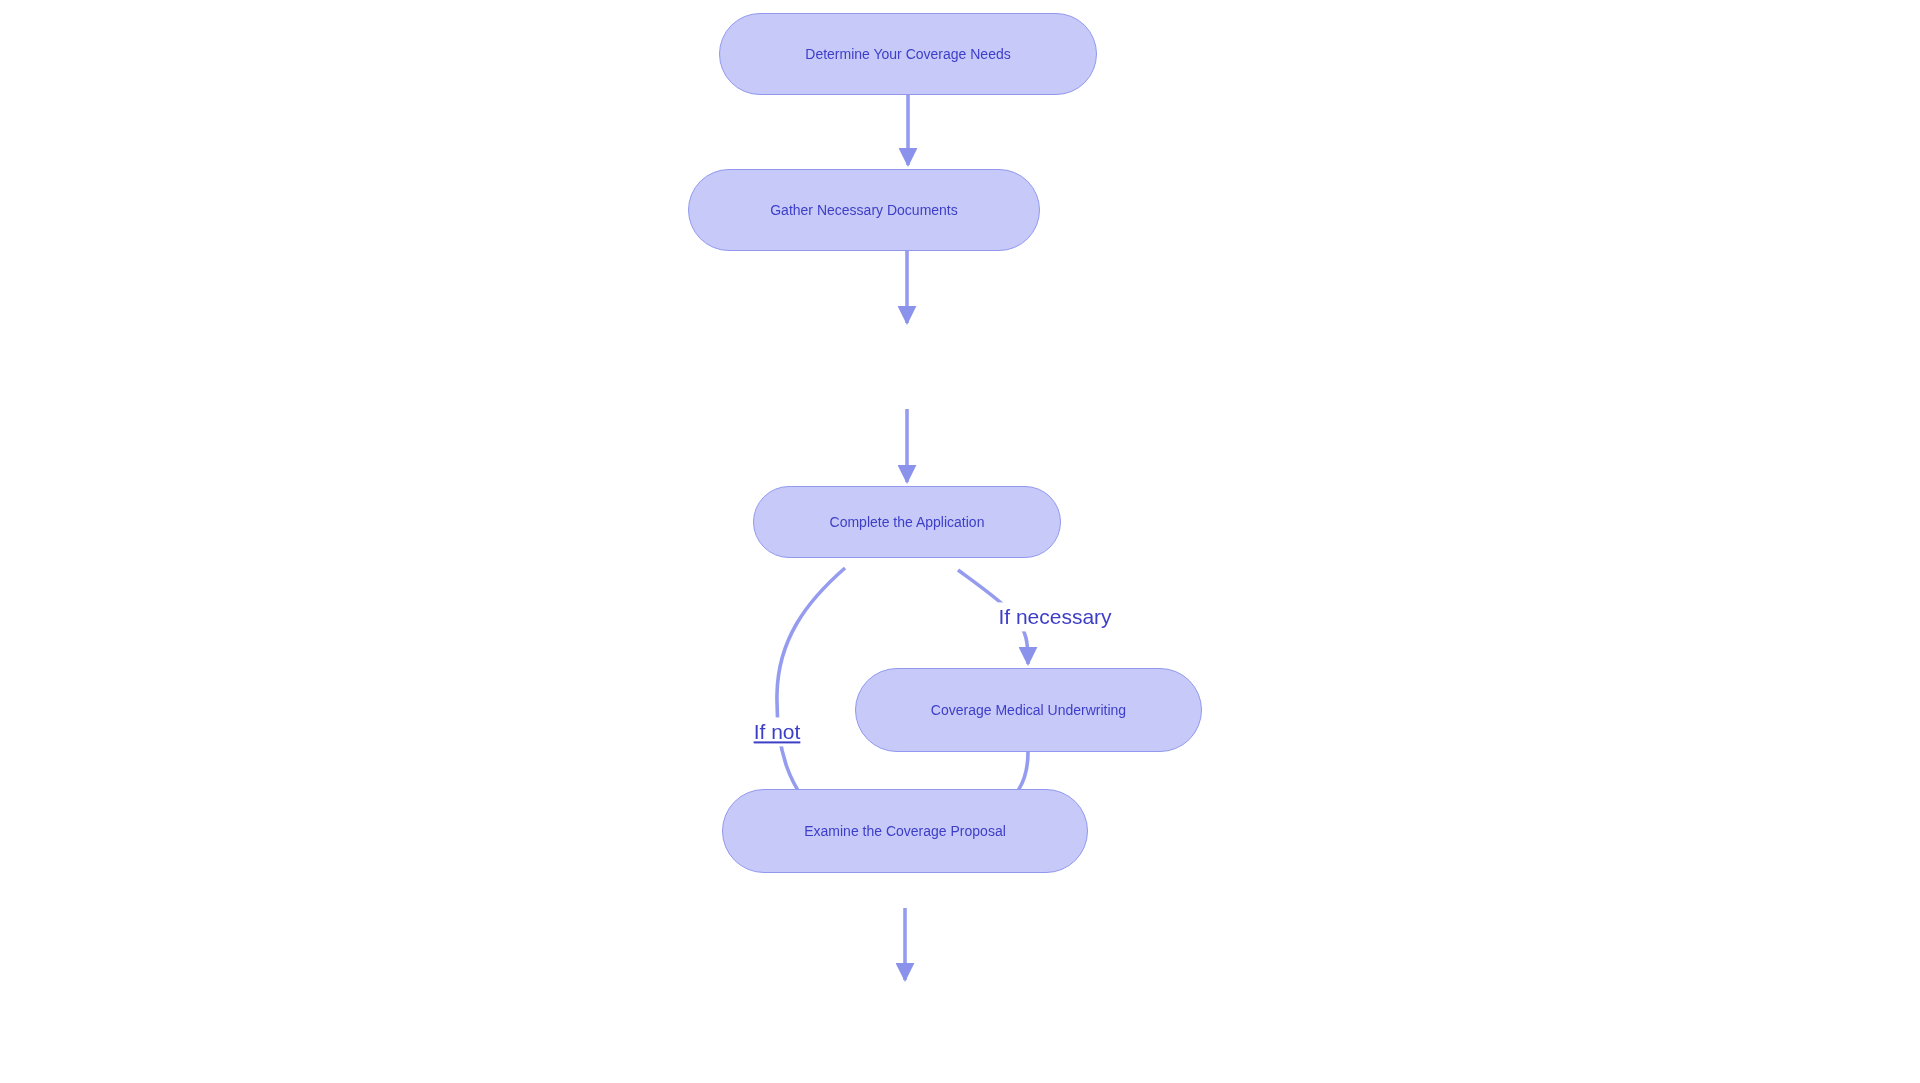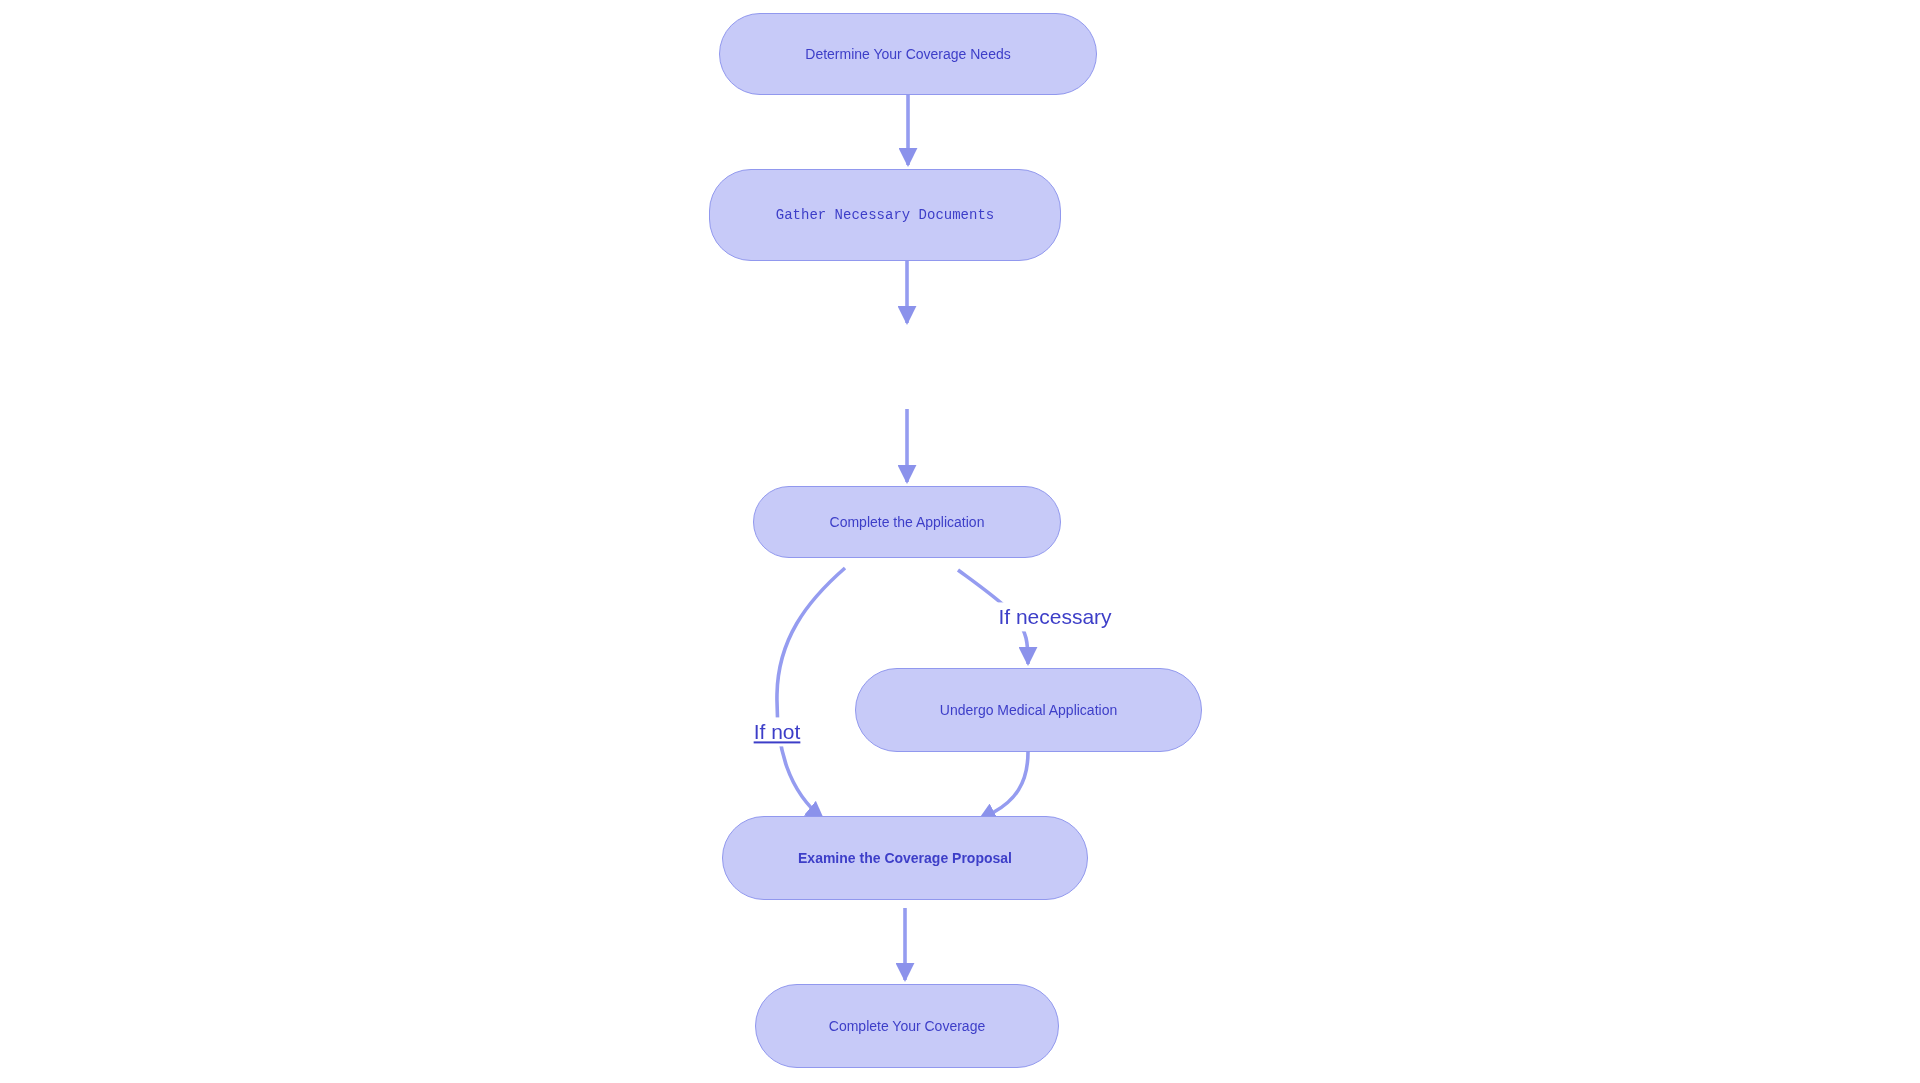--- a/index.html
+++ b/index.html
@@ -83,28 +83,27 @@
 
     <path class="edge-path" marker-end="url(#arrow)" d="M 958 570 C 996 598 1020 614 1026 638 C 1028 646 1028 654 1028 664"></path>
 
     <path class="edge-path" marker-end="url(#arrow)" d="M 1028 752 C 1028 784 1014 801 994 812 L 979 820"></path>
 
     <path class="edge-path" marker-end="url(#arrow)" d="M 905 908 L 905 980"></path>
   </svg>
 
   <div class="flow-node" style="left:719px;top:13px;width:378px;height:82px;">Determine Your Coverage Needs</div>
 
-  <div class="flow-node" style="left:709px;top:169px;width:352px;height:92px;font-family:Liberation Mono, monospace;">Gather Necessary Documents</div>
+  <div class="flow-node" style="left:688px;top:169px;width:352px;height:82px;">Gather Necessary Documents</div>
 
 
   <div class="flow-node" style="left:753px;top:486px;width:308px;height:72px;">Complete the Application</div>
 
-  <div class="flow-node" style="left:855px;top:668px;width:347px;height:84px;">Undergo Medical Application</div>
+  <div class="flow-node" style="left:855px;top:668px;width:347px;height:84px;">Coverage Medical Underwriting</div>
 
-  <div class="flow-node" style="left:722px;top:816px;width:366px;height:84px;font-weight:bold;">Examine the Coverage Proposal</div>
+  <div class="flow-node" style="left:722px;top:789px;width:366px;height:84px;">Examine the Coverage Proposal</div>
 
-  <div class="flow-node" style="left:755px;top:984px;width:304px;height:84px;">Complete Your Coverage</div>
 
   <div class="edge-label" style="left:1031px;top:617px;margin-left:24px;">If necessary</div>
 
   <div class="edge-label" style="left:777px;top:732px;text-decoration:underline;">If not</div>
 
 </div>
 
 </body></html>

